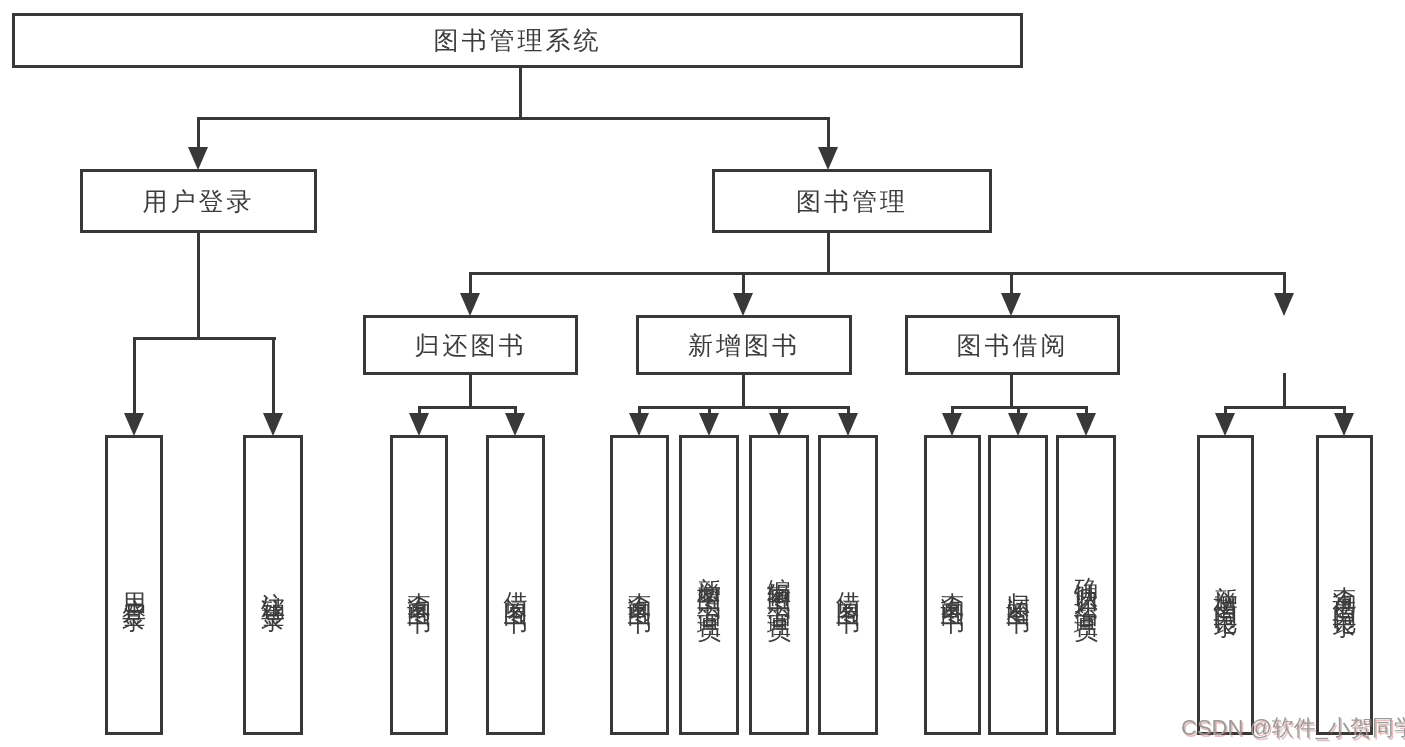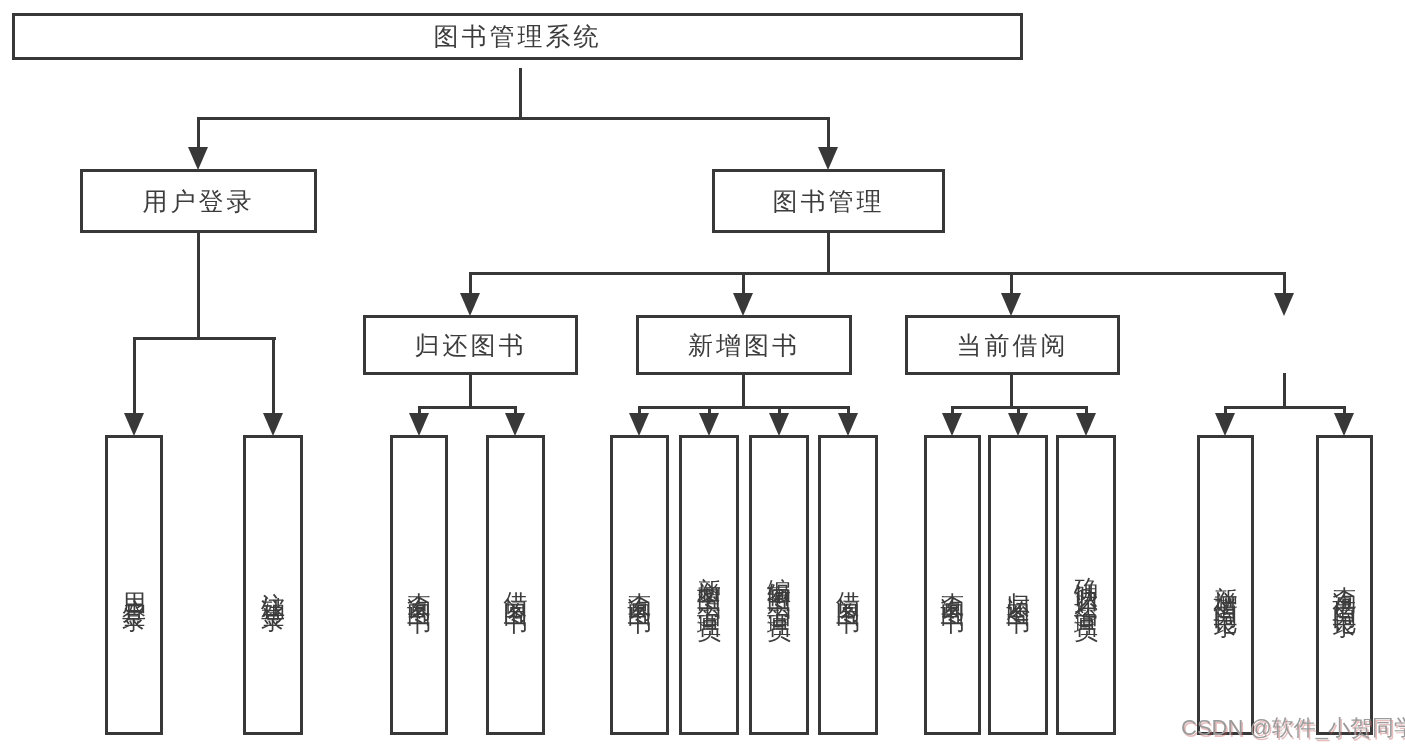--- a/index.html
+++ b/index.html
@@ -59,35 +59,35 @@
     color: #9b9b9b;
     text-shadow: 1.5px 1.5px 0 rgba(197, 90, 90, 0.4);
     white-space: nowrap;
   }
 </style>
 </head>
 <body>
 
 <div id="canvas">
 
-  <div class="box box-h" style="left:12px; top:13px; width:1011px; height:47px;">
+  <div class="box box-h" style="left:12px; top:13px; width:1011px; height:55px;">
     <span class="label">图书管理系统</span>
   </div>
 
   <div class="vline" style="left:519px; top:68px; height:51px;"></div>
   <div class="hline" style="left:197px; top:117px; width:633px;"></div>
   <div class="vline" style="left:197px; top:117px; height:32px;"></div>
   <div class="arrow" style="left:188px; top:147px;"></div>
   <div class="vline" style="left:827px; top:117px; height:32px;"></div>
   <div class="arrow" style="left:818px; top:147px;"></div>
 
   <div class="box box-h" style="left:80px; top:169px; width:237px; height:64px;">
     <span class="label">用户登录</span>
   </div>
-  <div class="box box-h" style="left:712px; top:169px; width:233px; height:64px;">
+  <div class="box box-h" style="left:712px; top:169px; width:280px; height:64px;">
     <span class="label">图书管理</span>
   </div>
 
   <div class="vline" style="left:197px; top:231px; height:108px;"></div>
   <div class="hline" style="left:133px; top:337px; width:143px;"></div>
   <div class="vline" style="left:133px; top:337px; height:78px;"></div>
   <div class="arrow" style="left:124px; top:413px;"></div>
   <div class="vline" style="left:272px; top:337px; height:78px;"></div>
   <div class="arrow" style="left:263px; top:413px;"></div>
 
@@ -102,21 +102,21 @@
   <div class="vline" style="left:1283px; top:272px; height:23px;"></div>
   <div class="arrow" style="left:1274px; top:293px;"></div>
 
   <div class="box box-h" style="left:363px; top:315px; width:215px; height:60px;">
     <span class="label">归还图书</span>
   </div>
   <div class="box box-h" style="left:636px; top:315px; width:216px; height:60px;">
     <span class="label">新增图书</span>
   </div>
   <div class="box box-h" style="left:905px; top:315px; width:215px; height:60px;">
-    <span class="label">当前借阅</span>
+    <span class="label">图书借阅</span>
   </div>
 
   <div class="vline" style="left:469px; top:373px; height:36px;"></div>
   <div class="hline" style="left:418px; top:406px; width:99px;"></div>
   <div class="vline" style="left:418px; top:406px; height:10px;"></div>
   <div class="arrow" style="left:409px; top:413px;"></div>
   <div class="vline" style="left:514px; top:406px; height:10px;"></div>
   <div class="arrow" style="left:505px; top:413px;"></div>
 
   <div class="vline" style="left:742px; top:373px; height:36px;"></div>

